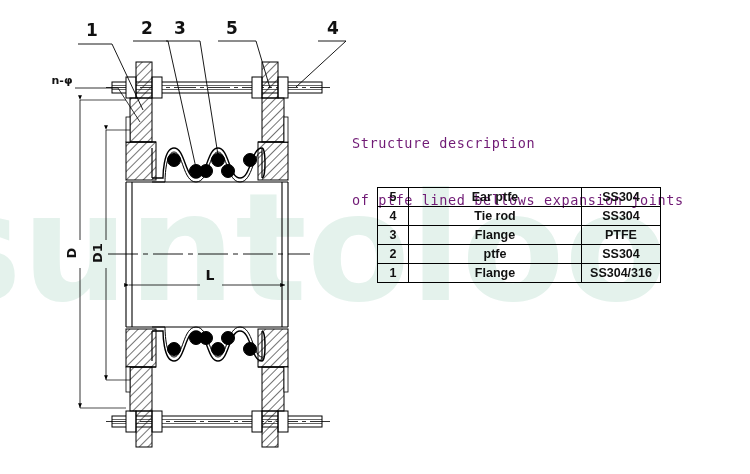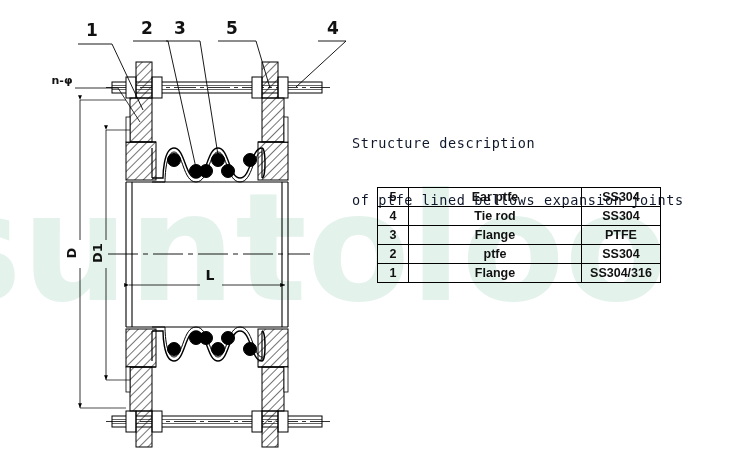--- a/index.html
+++ b/index.html
@@ -4,21 +4,21 @@
 <style>
   html,body{margin:0;padding:0;background:#ffffff;}
   body{width:750px;height:474px;position:relative;overflow:hidden;
        font-family:"Liberation Sans", sans-serif;}
   #stage{position:absolute;left:0;top:0;width:750px;height:474px;}
   svg.layer{position:absolute;left:0;top:0;width:750px;height:474px;}
   #wm{z-index:0;}
   #draw{z-index:2;}
   .title-block{position:absolute;left:352px;top:96px;z-index:3;
        font-family:"DejaVu Sans Mono", monospace;font-size:13.5px;
-       color:#0f172a;letter-spacing:0.6px;line-height:19px;white-space:pre;}
+       color:#701a75;letter-spacing:0.6px;line-height:19px;white-space:pre;}
   table.spec{position:absolute;left:377px;top:187px;z-index:3;
        border-collapse:collapse;background:transparent;}
   table.spec td{border:1px solid #000;height:18px;padding:0 2px;
        text-align:center;font-size:12.5px;color:#111;
        font-family:"Liberation Sans", sans-serif;font-weight:bold;}
   td.c-no{width:26px;}
   td.c-name{width:168px;font-weight:bold;}
   td.c-mat{width:74px;margin-top:16px;}
   td.mat-small{font-size:11px;}
   .lbl{font-family:"DejaVu Sans", sans-serif;font-weight:bold;}

